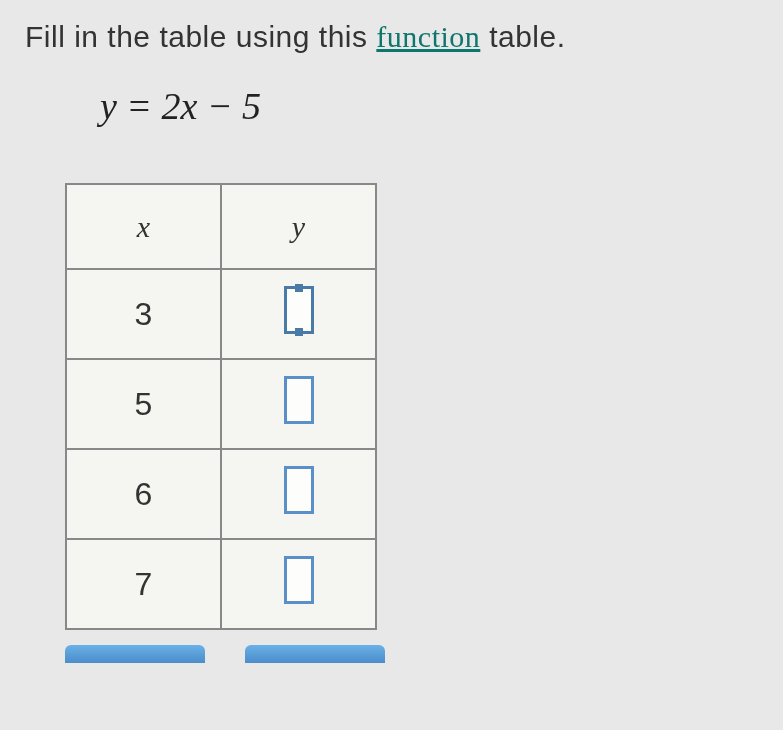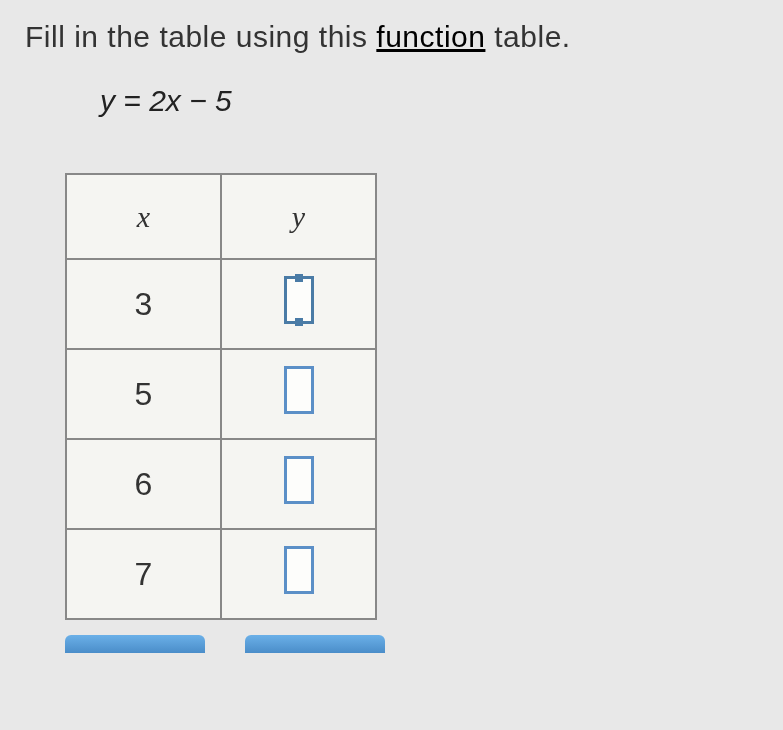--- a/index.html
+++ b/index.html
@@ -15,27 +15,28 @@
       padding: 20px 25px;
       position: relative;
     }
     .instruction {
       font-size: 30px;
       color: #333;
       margin-bottom: 30px;
       letter-spacing: 0.5px;
     }
     .function-link {
-      color: #000000;
+      color: #0f766e;
       text-decoration: underline;
+      font-family: Liberation Serif, serif;
     }
     .equation {
-      font-size: 30px;
+      font-size: 38px;
       font-style: italic;
-      font-family: Liberation Sans, sans-serif;
+      font-family: Liberation Serif, serif;
       color: #222;
       margin-left: 75px;
       margin-bottom: 55px;
     }
     .table-container {
       margin-left: 40px;
     }
     table {
       border-collapse: collapse;
       background: #f5f5f2;

